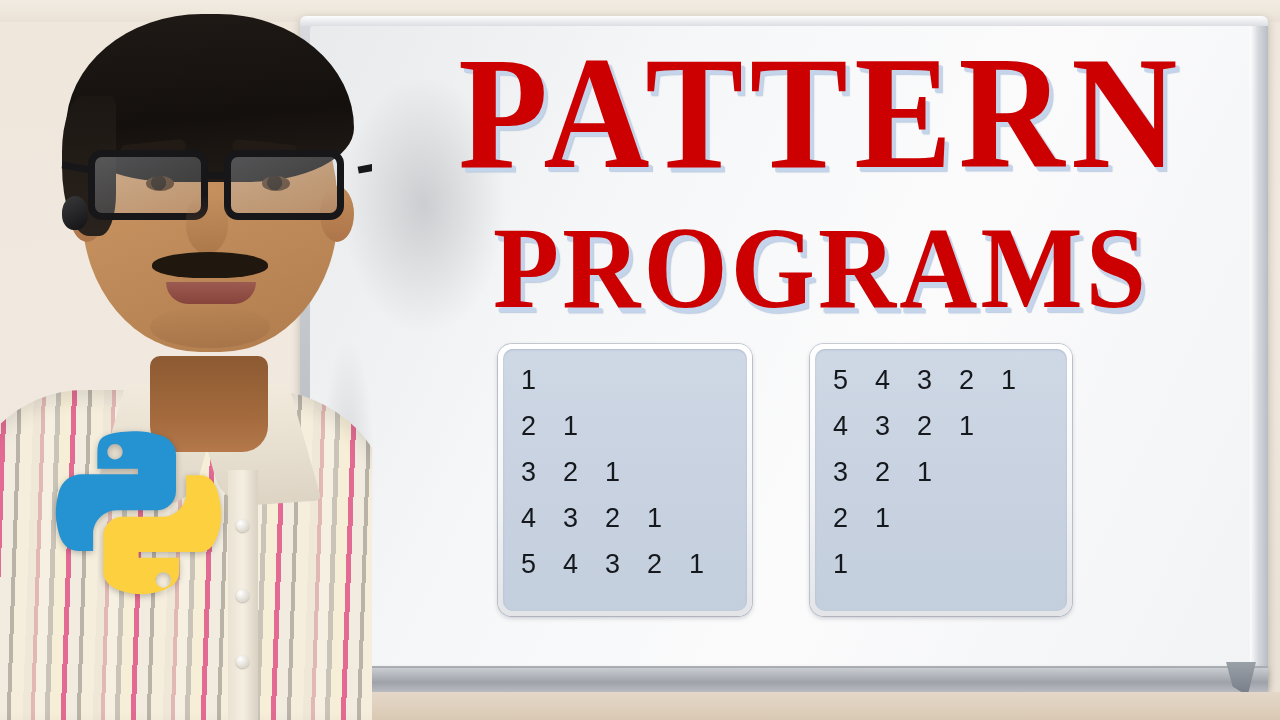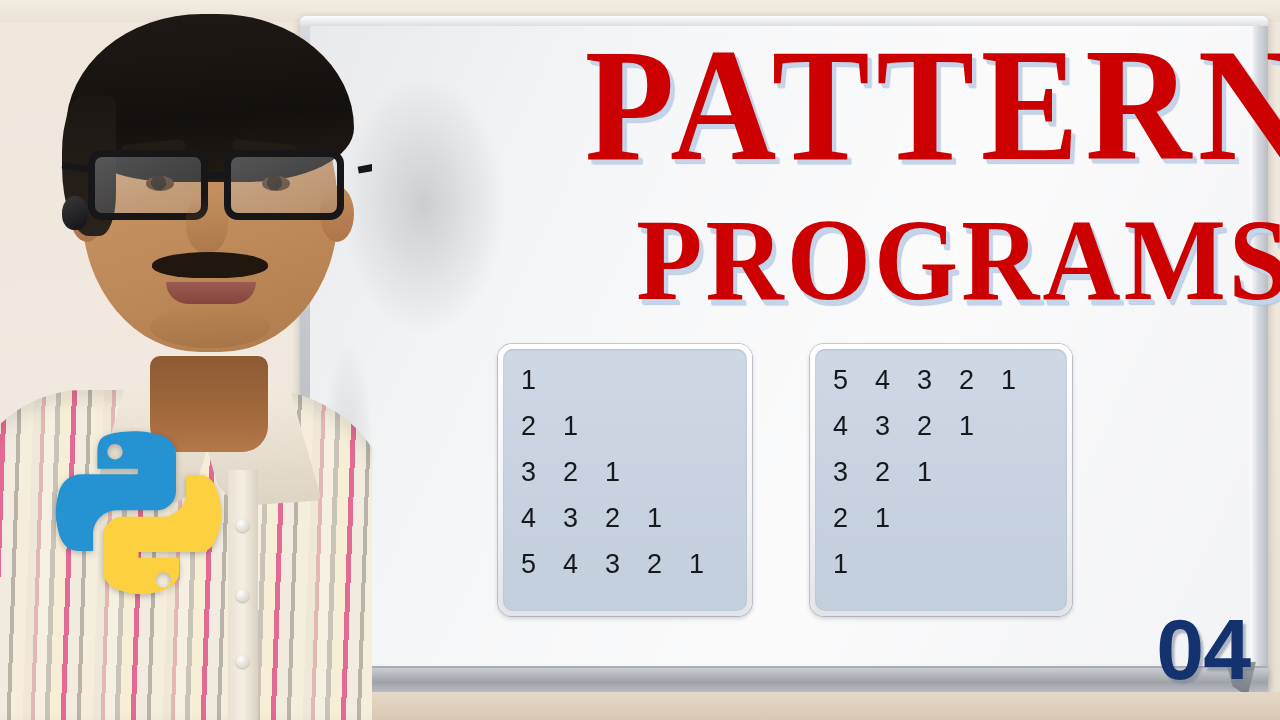--- a/index.html
+++ b/index.html
@@ -153,21 +153,21 @@
   .p-chin{ position:absolute; left:150px; top:306px; width:120px; height:42px;
     border-radius:50%; background:linear-gradient(180deg,rgba(170,120,74,.0),rgba(140,95,58,.35)); }
 
   
   .py-logo{ position:absolute; left:52px; top:428px; width:172px; height:188px; }
   .py-logo svg{ width:100%; height:100%; display:block;
     filter:drop-shadow(0 2px 3px rgba(0,0,0,.25)); }
 
   
   .headline{
-    position:absolute; left:368px; top:24px; width:906px; text-align:right;
+    position:absolute; left:368px; top:32px; width:906px; text-align:center;
     pointer-events:none;
   }
   .hl-pattern{
     font-family:"Liberation Serif", serif;
     font-weight:bold;
     font-size:136px;
     line-height:1.0;
     letter-spacing:6px;
     color:#cc0000;
     text-shadow:
@@ -367,16 +367,15 @@
           <span class="pcell">1</span>
         </div>
         <div class="prow">
           <span class="pcell">1</span>
         </div>
       </div>
     </div>
 
   </div>
 
-  <div class="episode">04</div>
 
 
 </div>
 
 </body></html>

